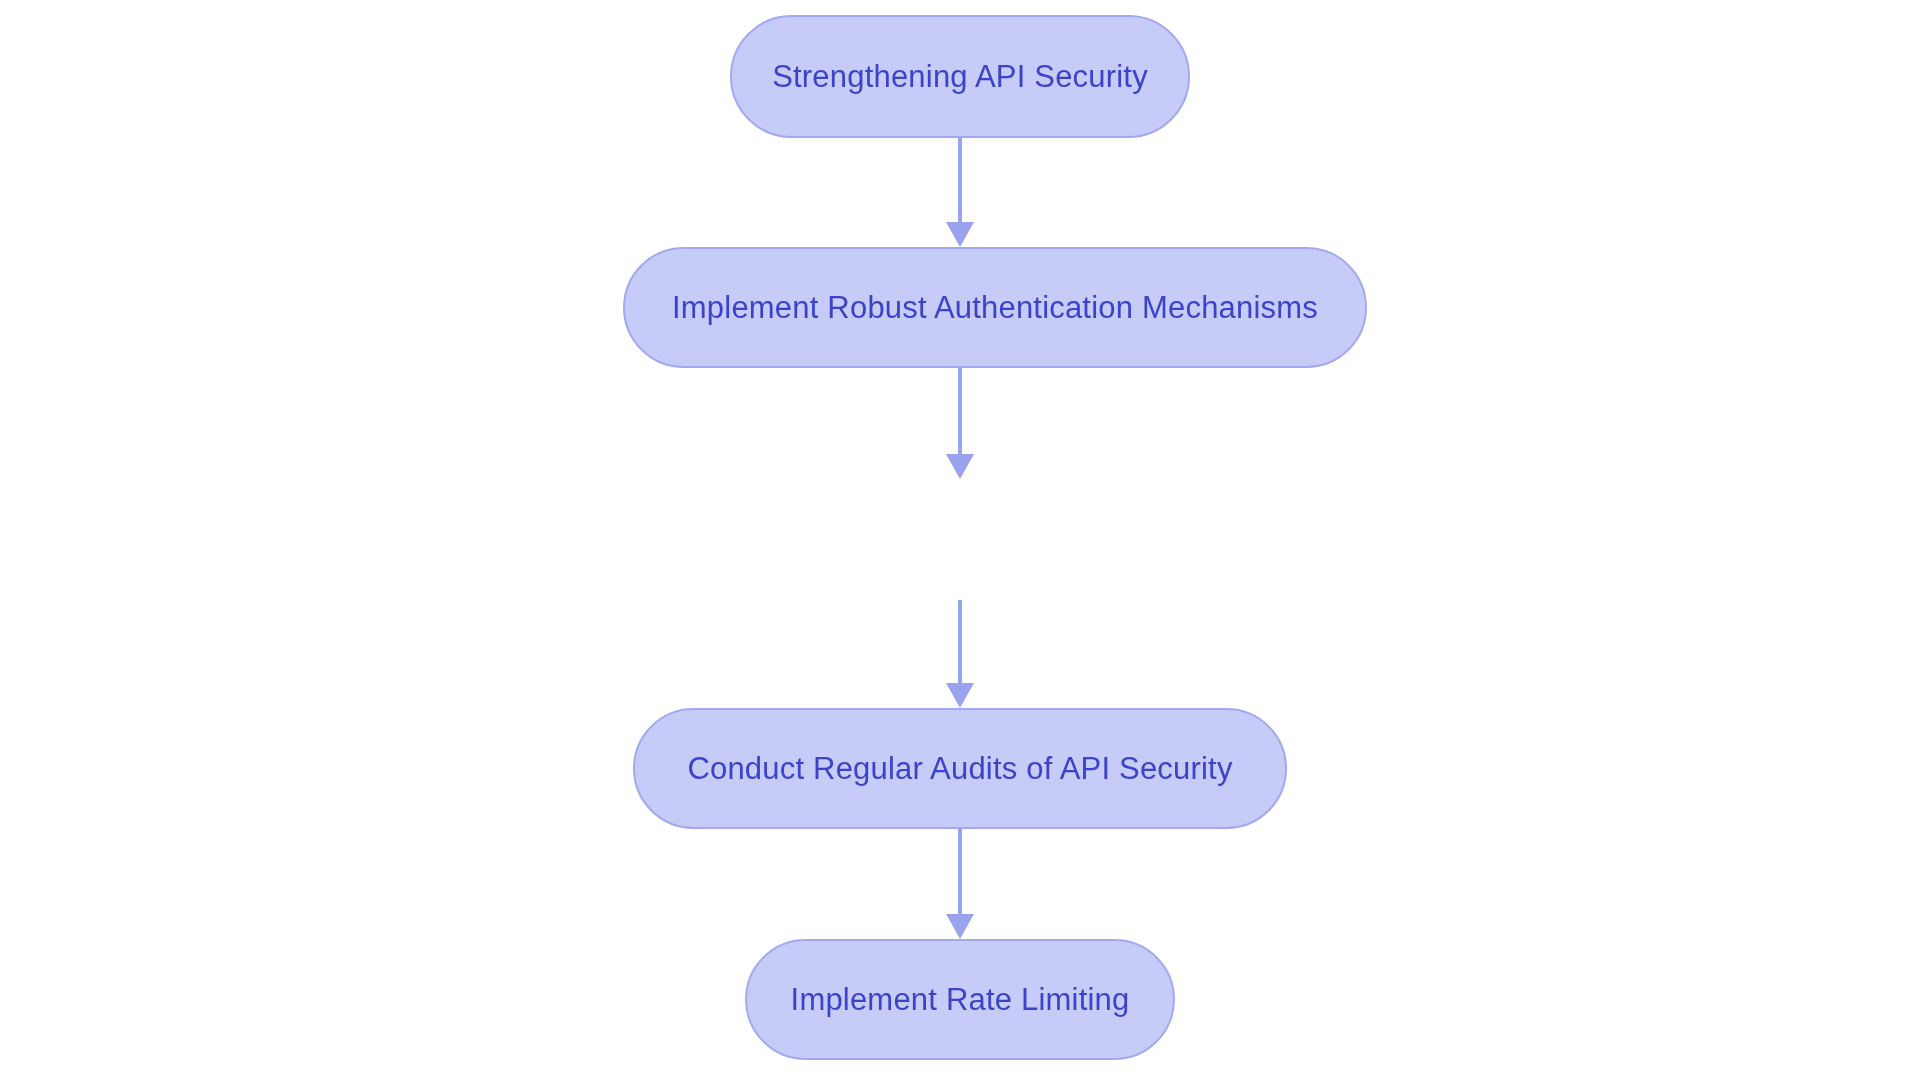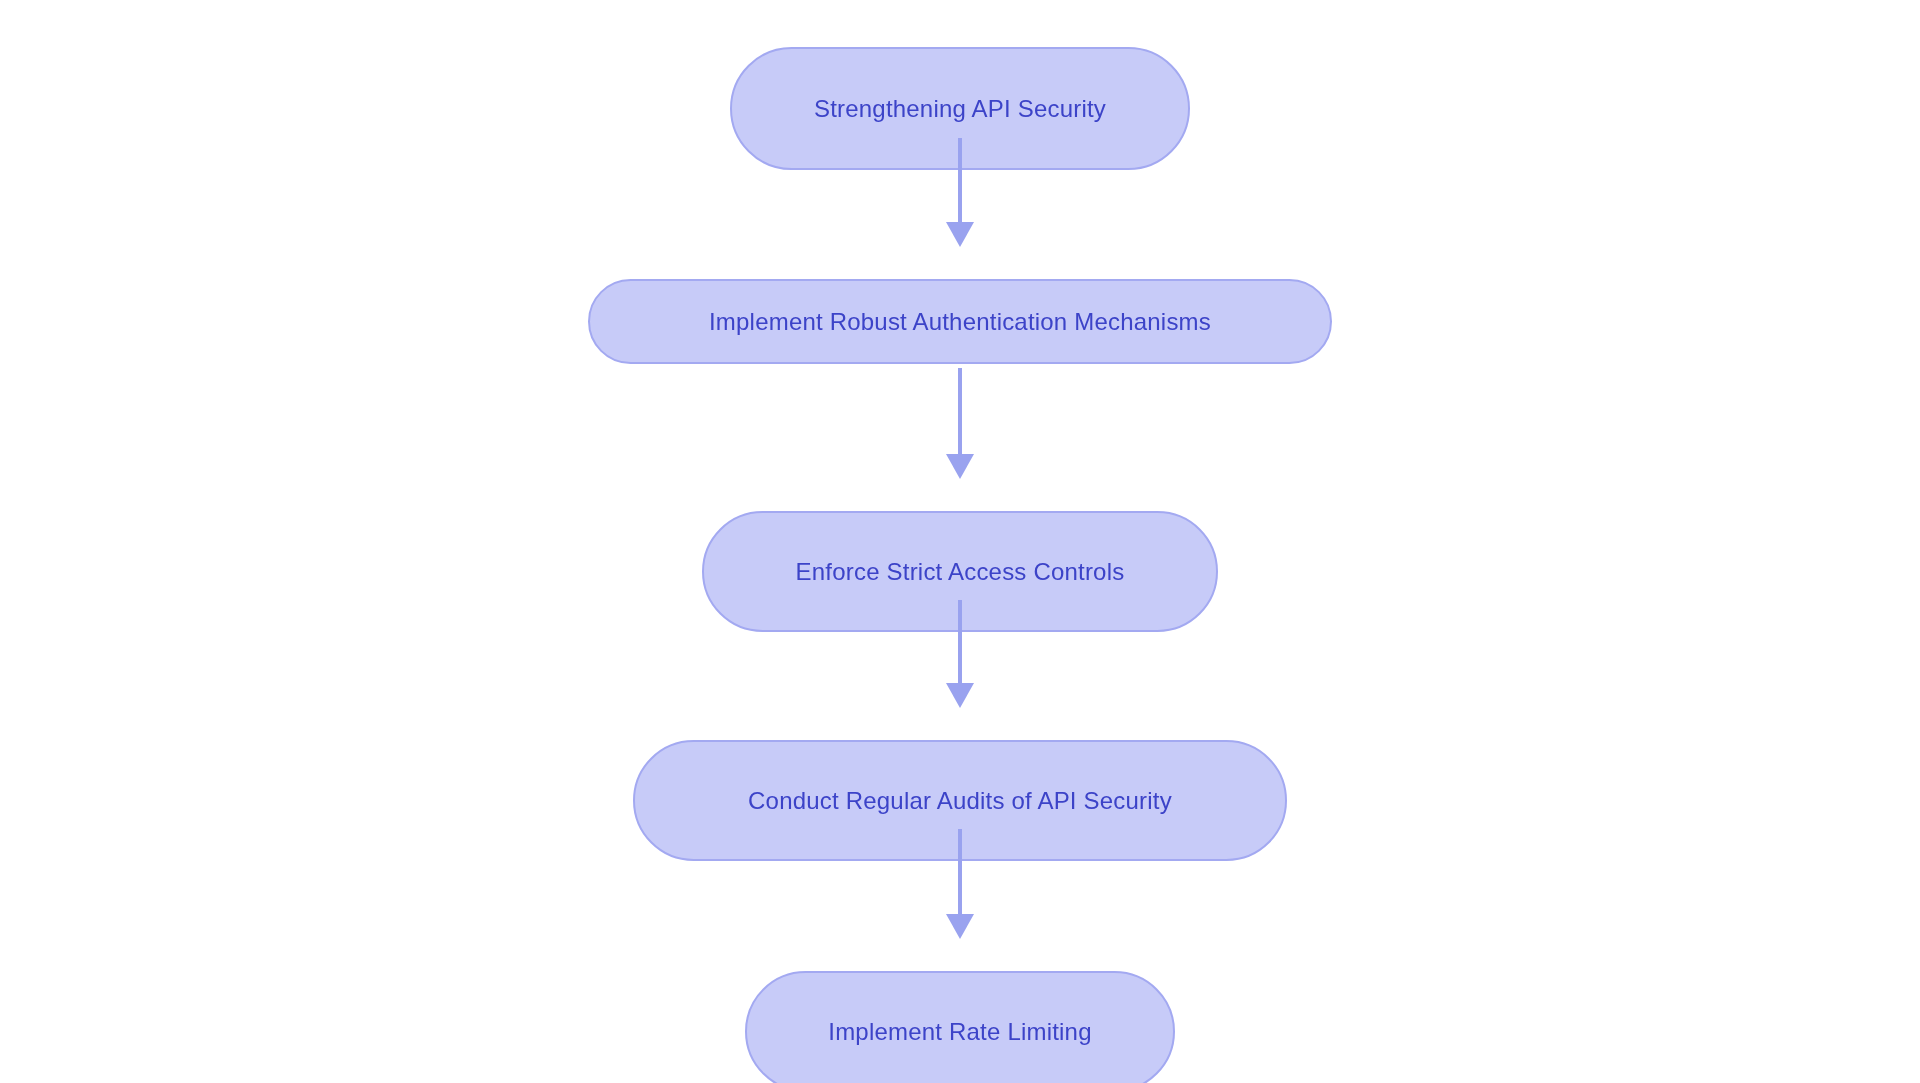--- a/index.html
+++ b/index.html
@@ -25,26 +25,25 @@
   }
   .flow-node {
     position: absolute;
     display: flex;
     align-items: center;
     justify-content: center;
     background: var(--node-fill);
     border: 2px solid var(--node-border);
     border-radius: 62px;
     color: var(--node-text);
-    font-size: 24px;
+    font-size: 31px;
     font-weight: 400;
     letter-spacing: 0.2px;
     text-align: center;
     white-space: nowrap;
-    margin-top: 32px;
   }
   .flow-arrow {
     position: absolute;
     width: 28px;
     display: flex;
     flex-direction: column;
     align-items: center;
   }
   .arrow-line {
     width: 4px;
@@ -66,32 +65,29 @@
 
   <div class="flow-node" style="left:730px; top:15px; width:460px; height:123px;">
     <span>Strengthening API Security</span>
   </div>
 
   <div class="flow-arrow" style="left:946px; top:138px; height:109px;">
     <div class="arrow-line"></div>
     <div class="arrow-head"></div>
   </div>
 
-  <div class="flow-node" style="left:588px; top:247px; width:744px; height:85px;">
+  <div class="flow-node" style="left:623px; top:247px; width:744px; height:121px;">
     <span>Implement Robust Authentication Mechanisms</span>
   </div>
 
   <div class="flow-arrow" style="left:946px; top:368px; height:111px;">
     <div class="arrow-line"></div>
     <div class="arrow-head"></div>
   </div>
 
-  <div class="flow-node" style="left:702px; top:479px; width:516px; height:121px;">
-    <span>Enforce Strict Access Controls</span>
-  </div>
 
   <div class="flow-arrow" style="left:946px; top:600px; height:108px;">
     <div class="arrow-line"></div>
     <div class="arrow-head"></div>
   </div>
 
   <div class="flow-node" style="left:633px; top:708px; width:654px; height:121px;">
     <span>Conduct Regular Audits of API Security</span>
   </div>
 

